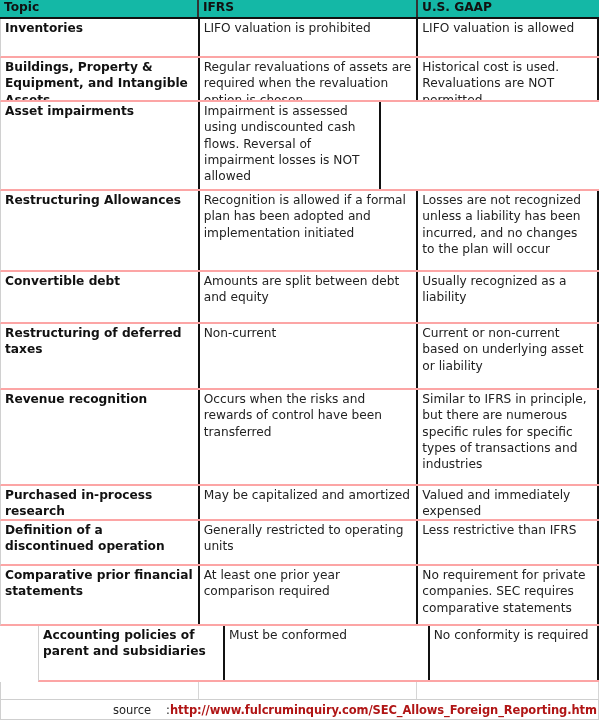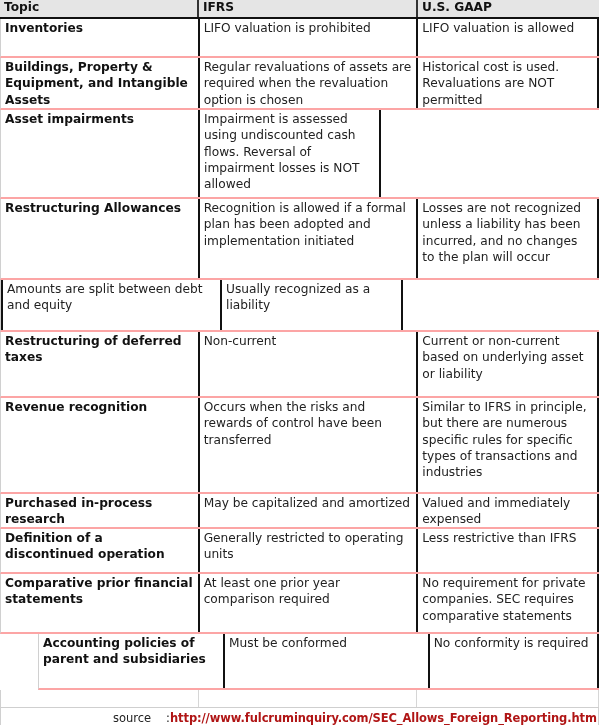--- a/index.html
+++ b/index.html
@@ -4,21 +4,21 @@
   <style>
     html, body { margin: 0; padding: 0; background: #ffffff; }
     body { width: 600px; height: 725px; overflow: hidden; position: relative;
       font-family: "DejaVu Sans", sans-serif; font-size: 12.2px; color: #111; }
     .tbl { position: absolute; left: 0; top: 0; width: 599px; }
     .row { display: flex; position: relative; }
     .cell { box-sizing: border-box; padding: 1px 4px 0 4px; line-height: 16.3px; overflow: hidden; }
     .c1 { width: 197px; }
     .c2 { width: 219px; border-left: 2px solid #111; }
     .c3 { width: 183px; border-left: 2px solid #111; border-right: 2px solid #111; }
-    .hdr { background: #e5e5e5; height: 17px; border-bottom: 2px solid #111; }
+    .hdr { background: #14b8a6; height: 17px; border-bottom: 2px solid #111; }
     .hdr .cell { font-weight: bold; color: #111; line-height: 15px; padding-top: 0; }
     .hdr .c2 { border-left: 2px solid #333; }
     .hdr .c3 { border-left: 2px solid #333; border-right: none; }
     .body-row { border-bottom: 2px solid #fca5a5; border-left: 1px solid #d0d0d0; }
     .body-row .c1 { font-weight: bold; color: #111; }
     .body-row .c2, .body-row .c3 { color: #222; }
     .empty-row { height: 17px; border-bottom: 1px solid #cfcfcf; border-left: 1px solid #d0d0d0; }
     .empty-row .c2 { border-left: 1px solid #d6d6d6; }
     .empty-row .c3 { border-left: 1px solid #d6d6d6; border-right: 1px solid #d6d6d6; }
     .source-row { height: 20px; border-bottom: 1px solid #cfcfcf; border-left: 1px solid #d0d0d0;
@@ -35,35 +35,36 @@
     <div class="cell c1">Topic</div>
     <div class="cell c2">IFRS</div>
     <div class="cell c3">U.S. GAAP</div>
   </div>
   <div id="rows">
       <div class="row body-row" style="height: 39px; box-sizing: border-box;">
     <div class="cell c1">Inventories</div>
     <div class="cell c2">LIFO valuation is prohibited</div>
     <div class="cell c3">LIFO valuation is allowed</div>
   </div>
-      <div class="row body-row" style="height: 52px; box-sizing: border-box;">
+      <div class="row body-row" style="height: 44px; box-sizing: border-box;">
     <div class="cell c1">Buildings, Property &amp; Equipment, and Intangible Assets</div>
     <div class="cell c2">Regular revaluations of assets are required when the revaluation option is chosen</div>
     <div class="cell c3">Historical cost is used. Revaluations are NOT permitted</div>
   </div>
       <div class="row body-row" style="height: 89px; box-sizing: border-box;">
     <div class="cell c1">Asset impairments</div>
     <div class="cell c3">Impairment is assessed using undiscounted cash flows. Reversal of impairment losses is NOT allowed</div>
   </div>
       <div class="row body-row" style="height: 81px; box-sizing: border-box;">
     <div class="cell c1">Restructuring Allowances</div>
     <div class="cell c2">Recognition is allowed if a formal plan has been adopted and implementation initiated</div>
     <div class="cell c3">Losses are not recognized unless a liability has been incurred, and no changes to the plan will occur</div>
   </div>
       <div class="row body-row" style="height: 52px; box-sizing: border-box;">
+    <div class="cell c1">Convertible debt</div>
     <div class="cell c2">Amounts are split between debt and equity</div>
     <div class="cell c3">Usually recognized as a liability</div>
   </div>
       <div class="row body-row" style="height: 66px; box-sizing: border-box;">
     <div class="cell c1">Restructuring of deferred taxes</div>
     <div class="cell c2">Non-current</div>
     <div class="cell c3">Current or non-current based on underlying asset or liability</div>
   </div>
       <div class="row body-row" style="height: 96px; box-sizing: border-box;">
     <div class="cell c1">Revenue recognition</div>

